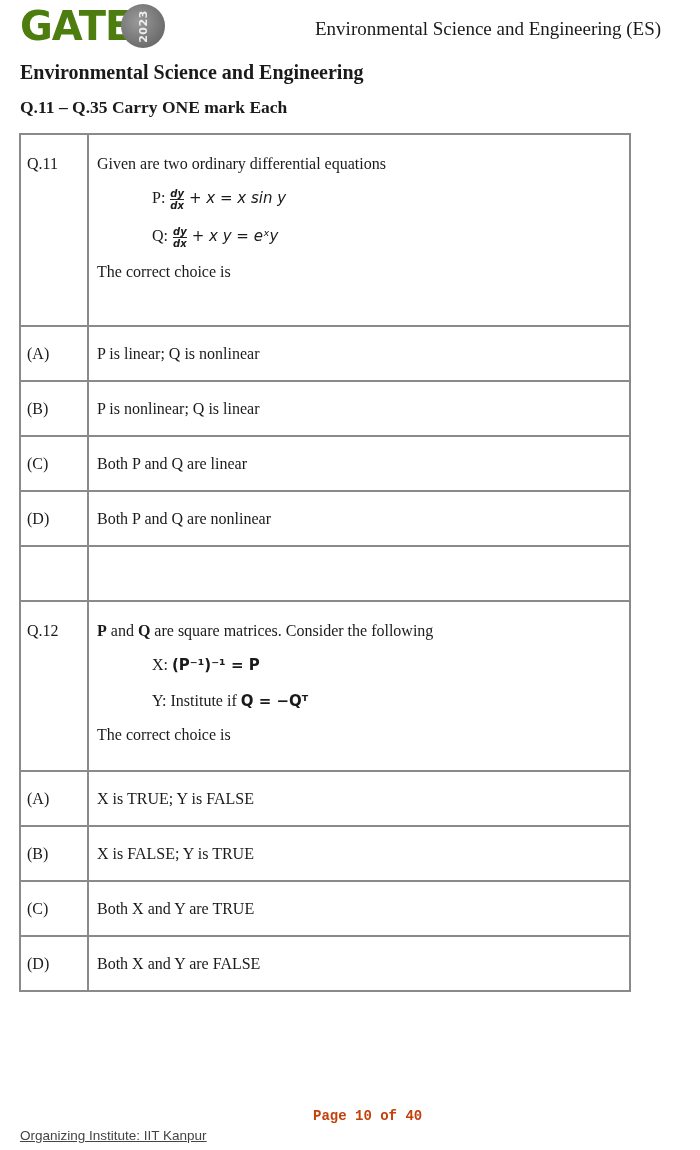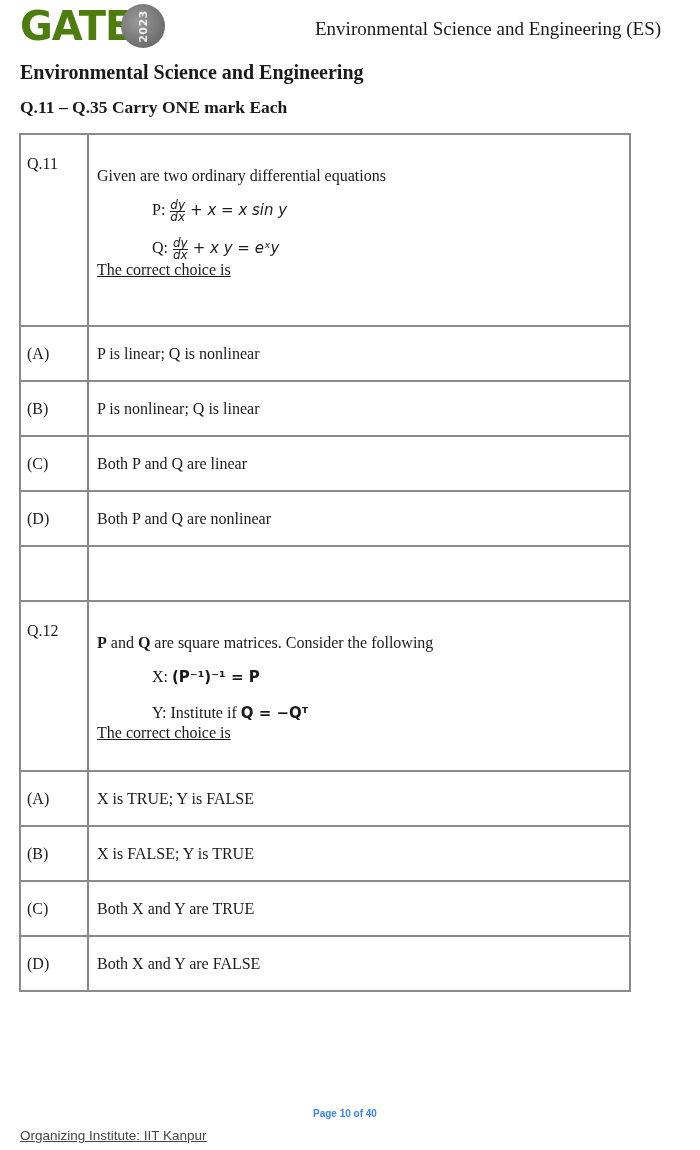--- a/index.html
+++ b/index.html
@@ -10,29 +10,29 @@
   .logo-year{font-family:"DejaVu Sans",sans-serif;font-weight:bold;font-size:11px;color:#eee;transform:rotate(-90deg);letter-spacing:0.5px;}
   .header-right{position:absolute;left:315px;top:18px;font-size:19px;font-weight:normal;}
   .section-title{position:absolute;left:20px;top:61px;font-size:20px;font-weight:bold;}
   .marks-title{position:absolute;left:20px;top:97px;font-size:17.5px;font-weight:bold;}
   table{position:absolute;left:19px;top:133px;width:612px;border-collapse:collapse;}
   td{border:2px solid #8a8a8a;vertical-align:top;font-size:16px;padding:0;}
   td.num{width:60px;padding-left:6px;}
   td.body{padding-left:8px;}
   .opt-row td{height:53px;vertical-align:middle;}
   .q-label{display:block;padding-top:20px;}
-  .q-text{padding-top:32px;}
+  .q-text{padding-top:20px;}
   .eq{padding-left:55px;margin-top:14px;line-height:22px;font-size:16px;}
-  .frac{display:inline-block;vertical-align:middle;text-align:left;font-family:"DejaVu Sans",sans-serif;font-style:italic;font-weight:normal;font-size:12px;line-height:11px;margin:0 1px;}
+  .frac{display:inline-block;vertical-align:middle;text-align:left;font-family:"DejaVu Sans",sans-serif;font-style:italic;font-weight:bold;font-size:10px;line-height:11px;margin:0 1px;}
   .frac .n{display:block;border-bottom:1px solid #222;}
   .frac .d{display:block;}
   .mi{font-family:"DejaVu Sans",sans-serif;font-style:italic;font-size:15px;}
   .mb{font-family:"DejaVu Sans",sans-serif;font-weight:bold;font-size:15px;text-align:center;}
-  .choice-line{padding-bottom:18px;text-decoration:underline;}
-  .footer-page{position:absolute;left:313px;top:1108px;font-family:Liberation Sans, sans-serif;font-size:10px;font-weight:bold;color:#3b82f6;}
+  .choice-line{margin-top:14px;padding-bottom:18px;}
+  .footer-page{position:absolute;left:313px;top:1108px;font-family:Liberation Mono, monospace;font-size:14px;font-weight:bold;color:#c2410c;}
   .footer-org{position:absolute;left:20px;top:1128px;font-family:"Liberation Sans",sans-serif;font-size:13.5px;color:#444;text-decoration:underline;}
 </style>
 </head>
 <body>
 
 <div class="logo">
   <span class="logo-text">GATE</span>
   <span class="logo-globe">
     <span class="logo-year">2023</span>
   </span>

